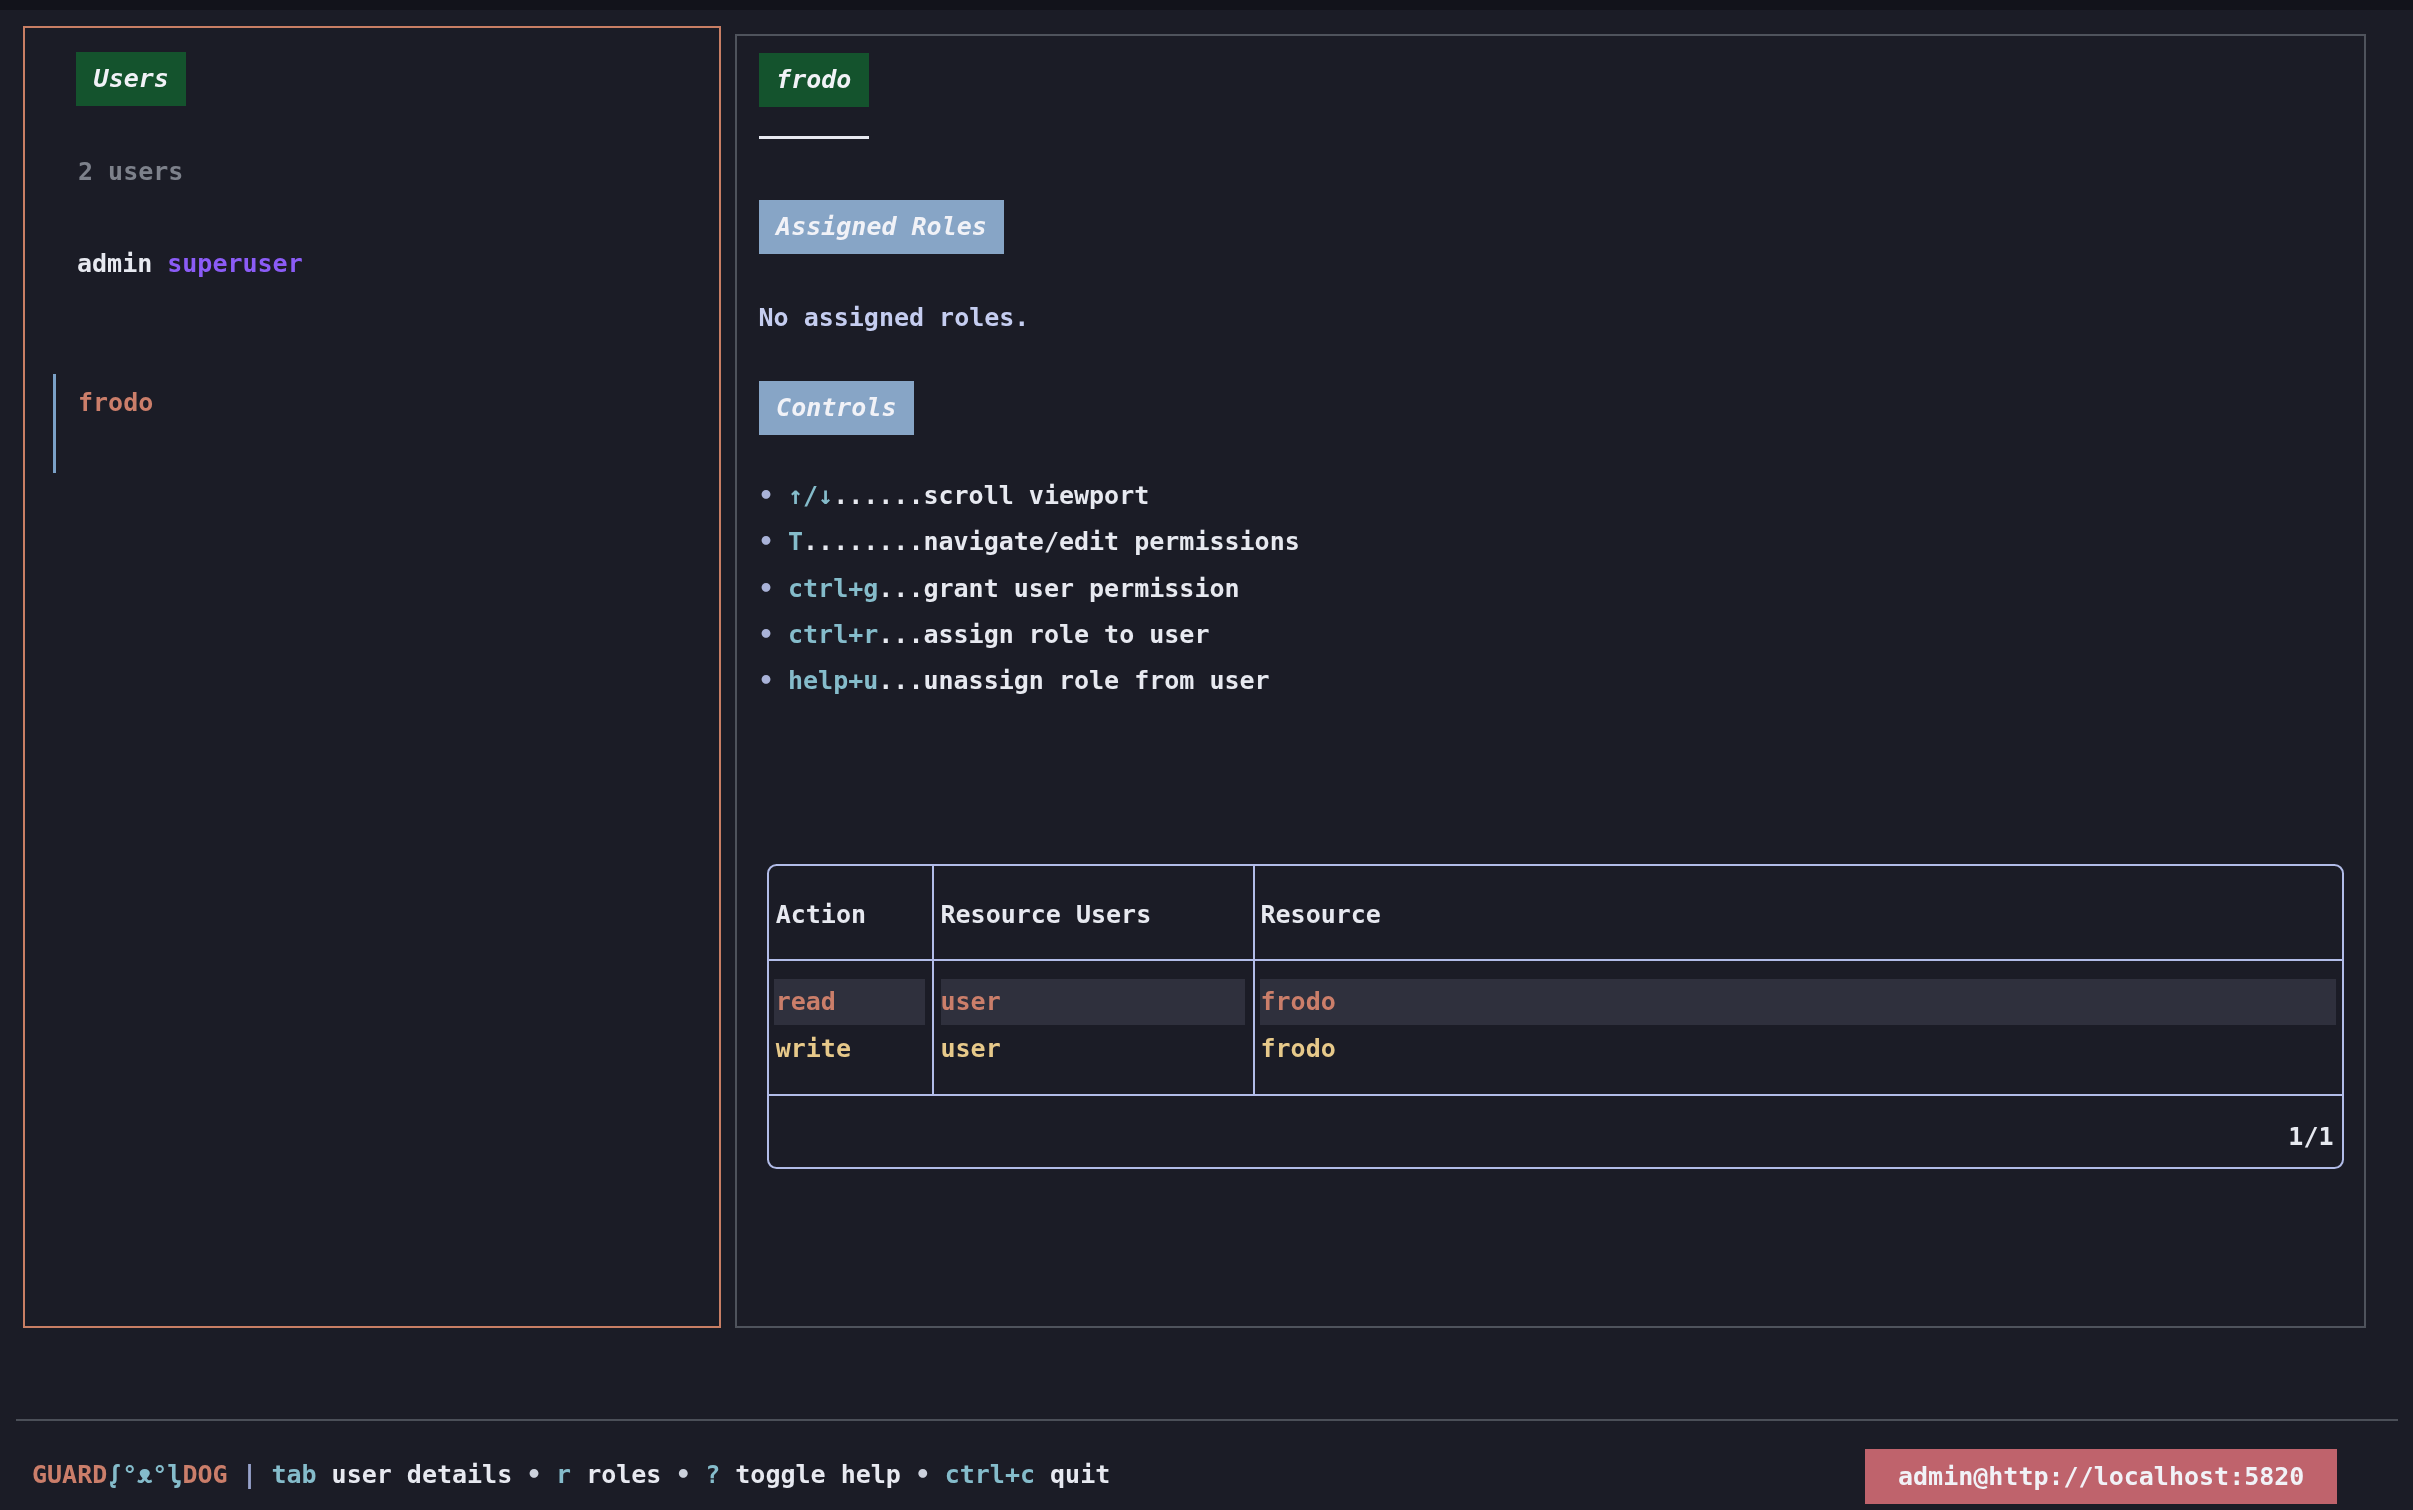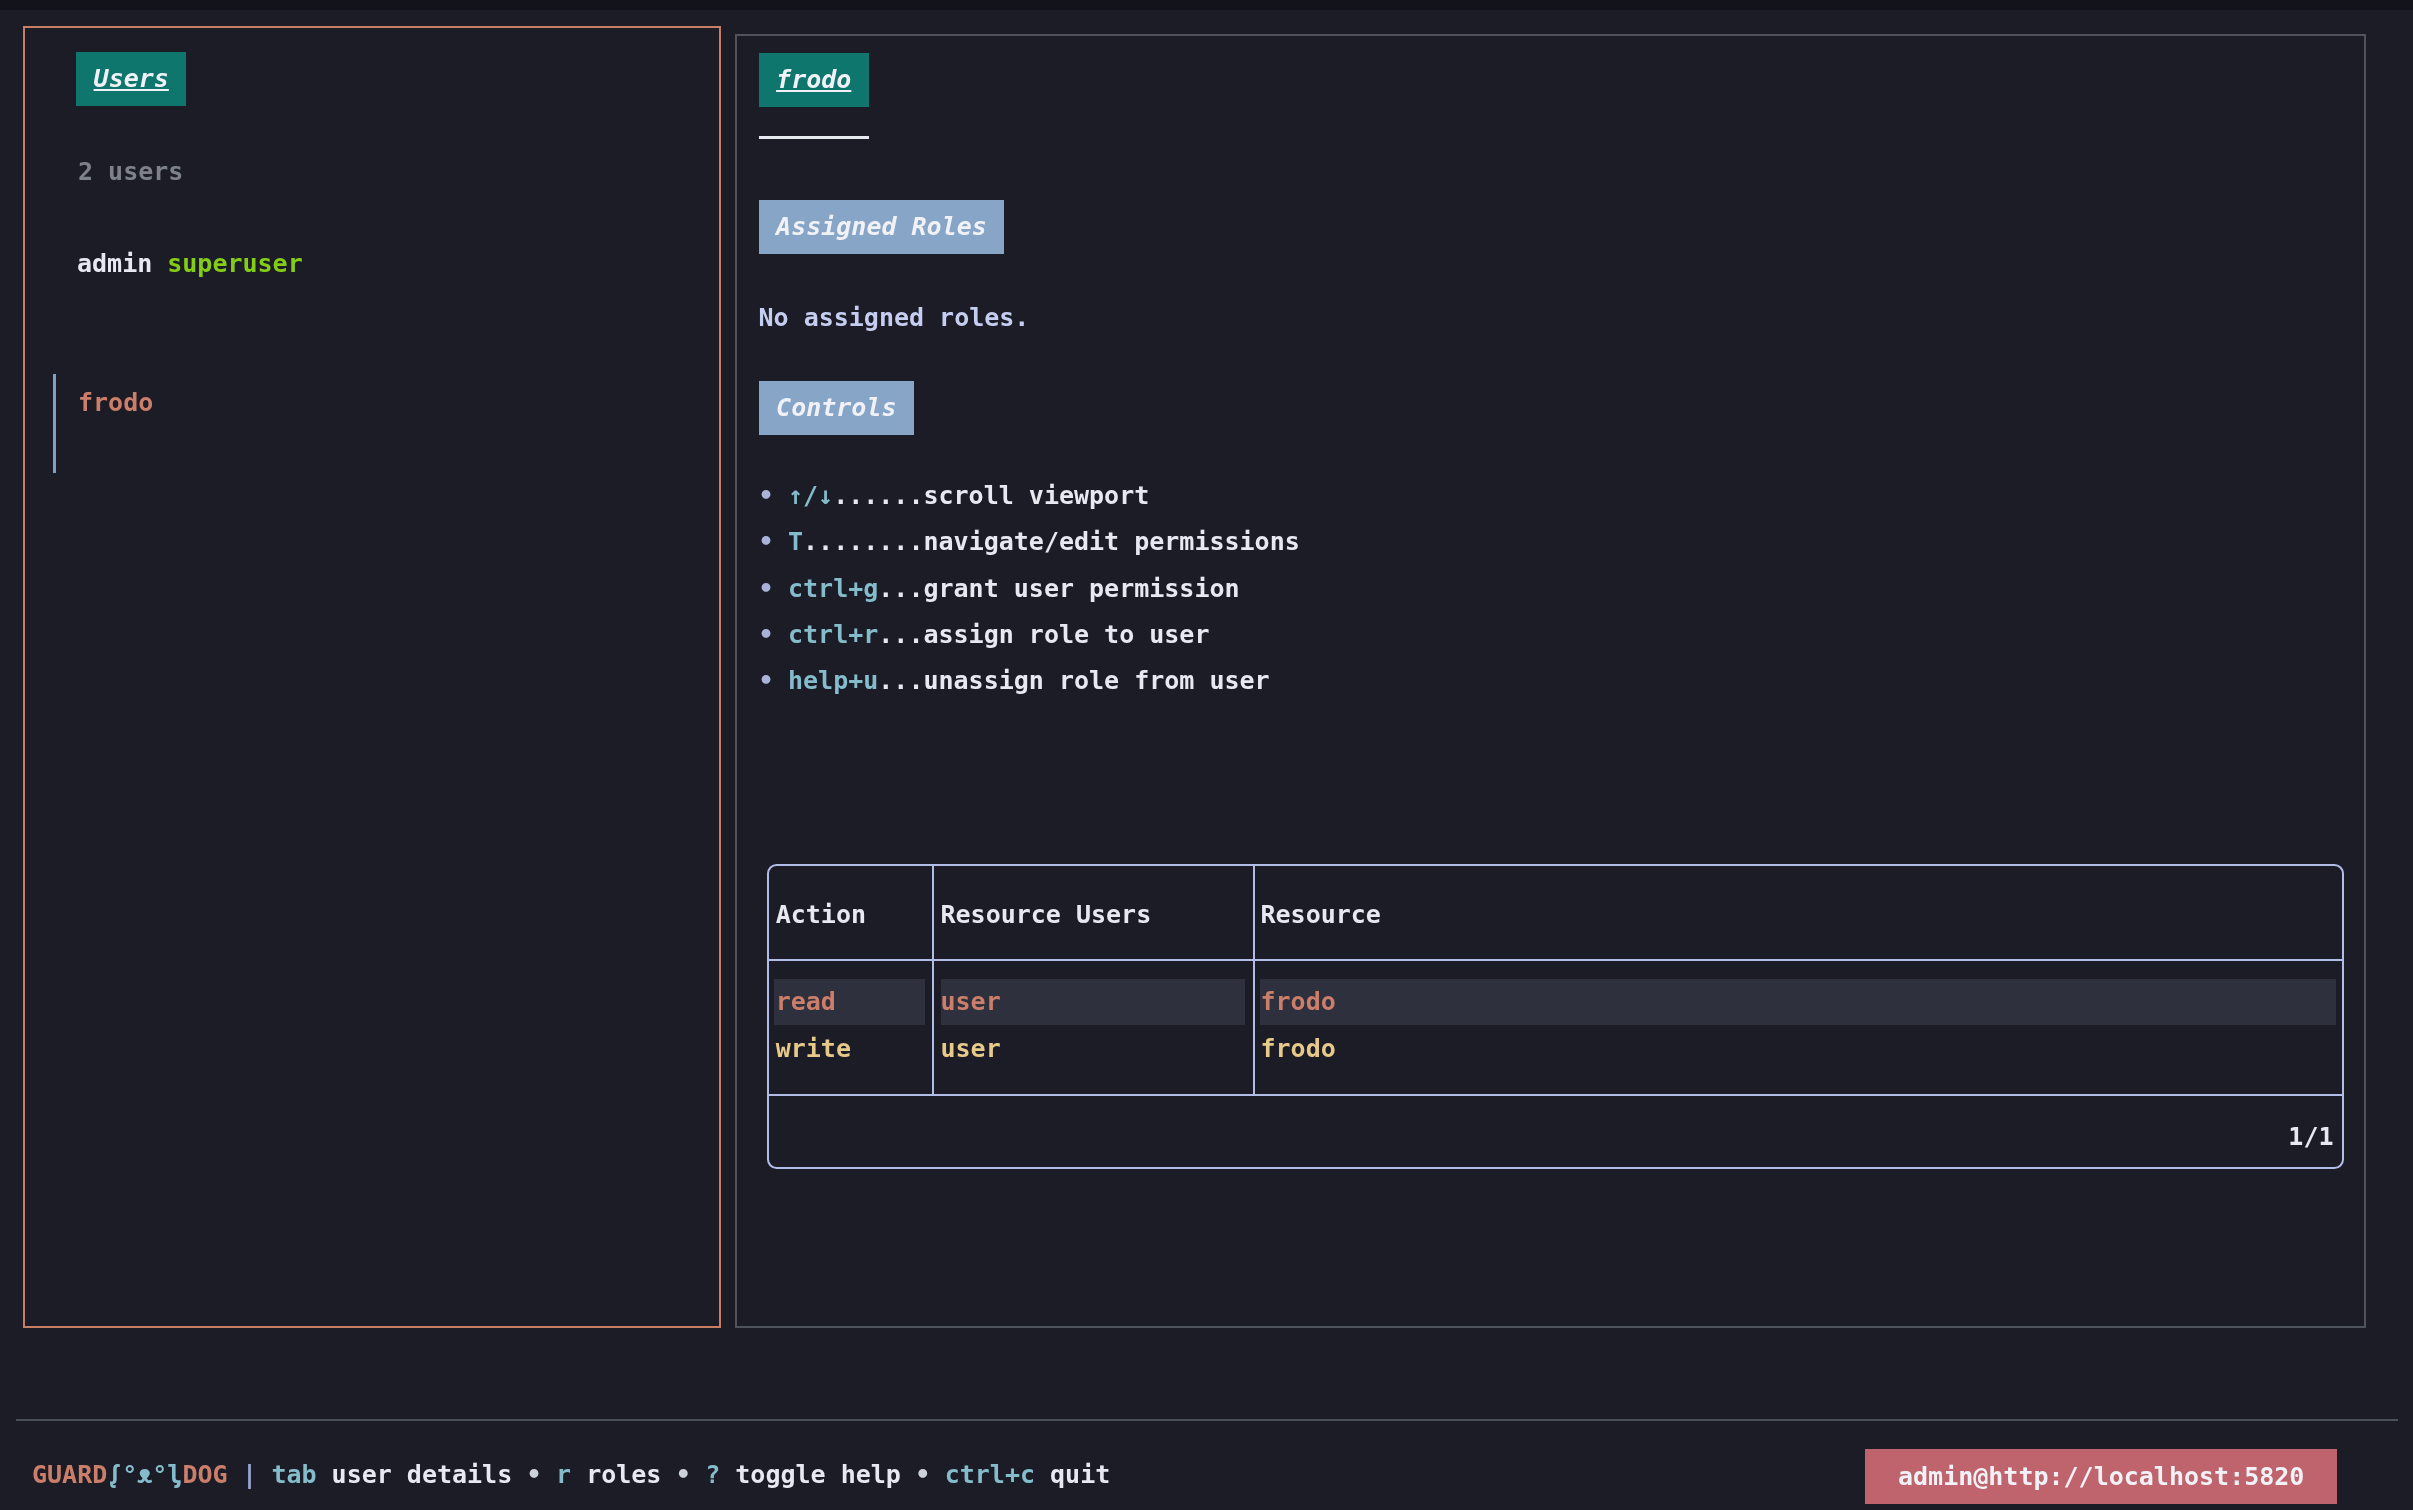--- a/index.html
+++ b/index.html
@@ -8,29 +8,29 @@
           font-size:25px;font-weight:bold;color:#e7e9f0;}
   .topstrip{position:absolute;left:0;top:0;width:2413px;height:9.6px;background:#12131b;}
 
   .panel{position:absolute;box-sizing:border-box;}
   .panel.users{left:23px;top:26px;width:698px;height:1302px;border:2.4px solid #c87e64;}
   .panel.detail{left:735px;top:34px;width:1631px;height:1294px;border:2.4px solid #4f535c;}
   .row{position:absolute;height:49px;line-height:49px;white-space:nowrap;}
 
   .badge{position:absolute;height:54px;line-height:54px;padding:0 17.6px;
          font-style:italic;font-weight:bold;color:#f1f2f7;display:inline-block;}
-  .badge.salmon{background:#0f766e;text-decoration:underline;}
+  .badge.salmon{background:#14532d;}
   .badge.blue{background:#87a5c6;}
 
   .hdr-block{position:absolute;display:inline-block;}
   .hdr-block .badge{position:relative;}
   .hdr-underline{width:100%;height:3.2px;background:#e7e9f0;margin-top:29px;}
 
   .txt-gray{color:#7d818b;}
-  .txt-green{color:#84cc16;}
+  .txt-green{color:#8b5cf6;}
   .txt-salmon{color:#cb7e6a;}
   .txt-teal{color:#85bccb;}
   .txt-lav{color:#c5cdf0;}
   .txt-yellow{color:#e7c98a;}
 
   .sel-bar{position:absolute;width:3.2px;background:#7ba1c7;}
 
   .ctl-bullet{display:inline-block;width:29.5px;color:#a9b2d8;}
 
   .ptable{position:absolute;left:29.5px;top:828px;width:1577px;height:305px;

